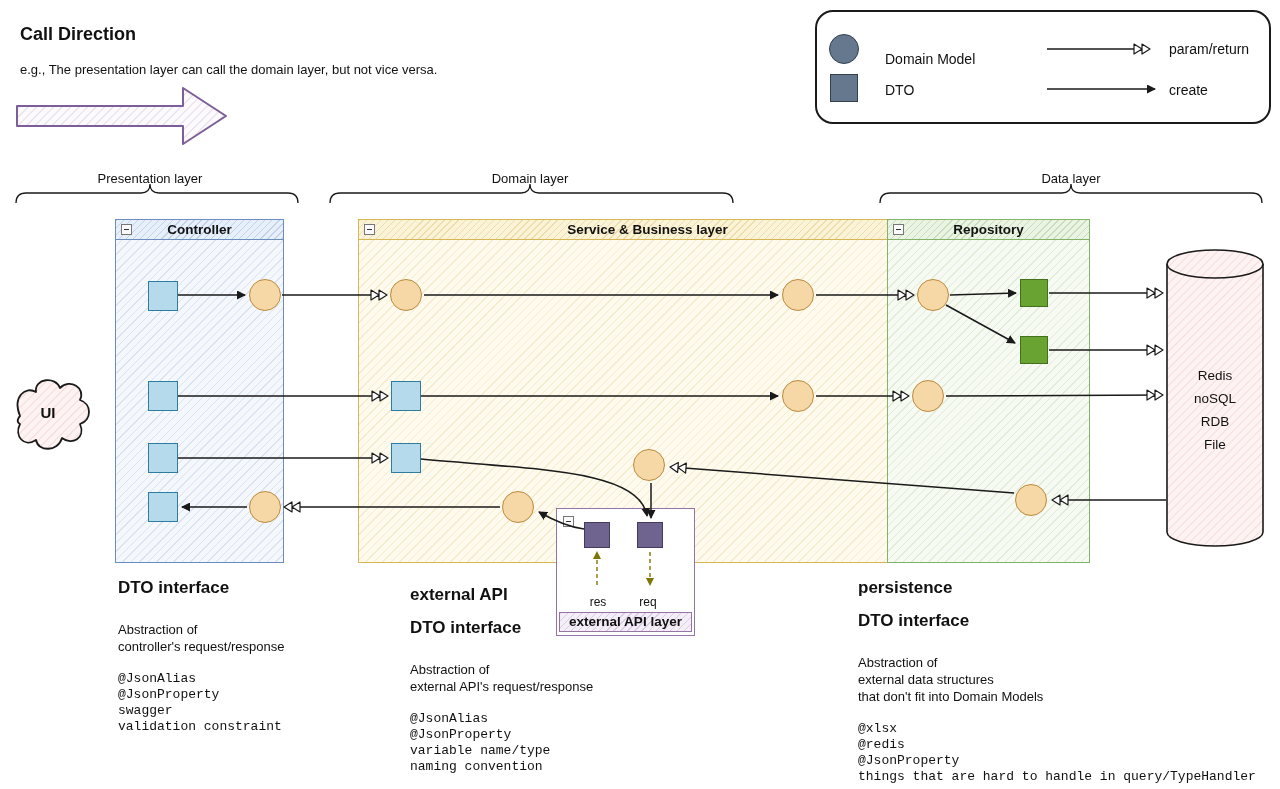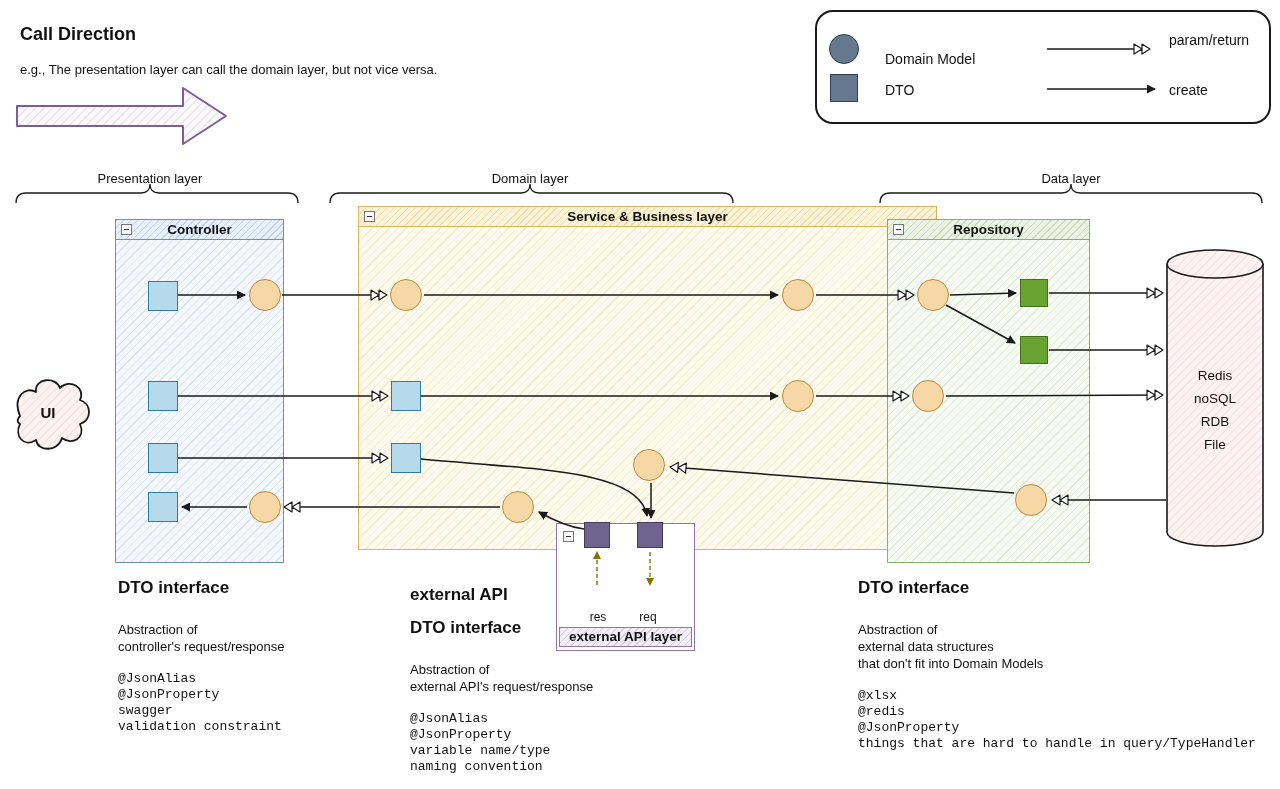--- a/index.html
+++ b/index.html
@@ -31,34 +31,34 @@
   .collapse-icon{position:absolute;left:5px;top:4px;width:11px;height:11px;box-sizing:border-box;
                  border:1px solid #777;background:#fafafa;}
   .collapse-icon::after{content:"";position:absolute;left:2px;right:2px;top:4px;height:1px;background:#333;}
 
   #controller{left:115px;top:219px;width:169px;height:344px;border:1.5px solid #6C8EBF;
     background-color:#f4f8fd;
     background-image:repeating-linear-gradient(135deg,rgba(108,142,191,.20) 0 1px,transparent 1px 6px);}
   #controller .box-header{border-bottom:1.5px solid #6C8EBF;background-color:#e7effa;
     background-image:repeating-linear-gradient(135deg,rgba(108,142,191,.30) 0 1px,transparent 1px 5px);}
 
-  #service{left:358px;top:206px;width:579px;height:344px;border:1.5px solid #D6B656;
+  #service{left:358px;top:219px;width:579px;height:344px;border:1.5px solid #D6B656;
     background-color:#fefbee;
     background-image:repeating-linear-gradient(135deg,rgba(214,182,86,.22) 0 1px,transparent 1px 6px);}
   #service .box-header{border-bottom:1.5px solid #D6B656;background-color:#fbf3d7;
     background-image:repeating-linear-gradient(135deg,rgba(214,182,86,.35) 0 1px,transparent 1px 5px);}
 
   #repository{left:887px;top:219px;width:203px;height:344px;border:1.5px solid #82B366;
     background-color:#f6faf3;
     background-image:repeating-linear-gradient(135deg,rgba(130,179,102,.20) 0 1px,transparent 1px 6px);}
   #repository .box-header{border-bottom:1.5px solid #82B366;background-color:#eaf3e4;
     background-image:repeating-linear-gradient(135deg,rgba(130,179,102,.32) 0 1px,transparent 1px 5px);}
 
   
-  #external-box{left:556px;top:523px;width:139px;height:128px;border:1.5px solid #9673A6;
+  #external-box{left:556px;top:508px;width:139px;height:128px;border:1.5px solid #9673A6;
     background:#fff;box-sizing:border-box;z-index:2;}
   #external-box .band{position:absolute;left:2px;right:2px;bottom:3px;height:20px;
     border:1px solid #9673A6;box-sizing:border-box;text-align:center;font-size:13.5px;font-weight:bold;
     line-height:18px;background-color:#f4eef8;
     background-image:repeating-linear-gradient(135deg,rgba(150,115,166,.28) 0 1px,transparent 1px 5px);}
   .resreq-label{position:absolute;top:86px;width:30px;text-align:center;font-size:12px;}
 
   
   .dto-blue{width:30px;height:30px;background:#B4DAEB;border:1.5px solid #2E7CA0;
             box-sizing:border-box;z-index:4;}
@@ -106,21 +106,21 @@
   <div class="shape-square"></div>
   <div class="ltext" style="left:68px;top:70px;">DTO</div>
   <svg style="left:228px;top:30px;" width="125" height="14">
     <defs>
       <marker id="lgO2" viewBox="0 0 18 12" refX="16" refY="6" markerWidth="18" markerHeight="12" markerUnits="userSpaceOnUse" orient="auto">
         <path d="M1,1 L9,6 L1,11 Z M9,1 L17,6 L9,11 Z" fill="#fff" stroke="#1a1a1a" stroke-width="1.2" stroke-linejoin="round"></path>
       </marker>
     </defs>
     <line x1="2" y1="7" x2="104" y2="7" stroke="#1a1a1a" stroke-width="1.5" marker-end="url(#lgO2)"></line>
   </svg>
-  <div class="ltext" style="left:352px;top:20px;">param/return</div>
+  <div class="ltext" style="left:352px;top:29px;">param/return</div>
   <svg style="left:228px;top:70px;" width="125" height="14">
     <defs>
       <marker id="lgA" viewBox="0 0 9 9" refX="8" refY="4.5" markerWidth="9" markerHeight="9" markerUnits="userSpaceOnUse" orient="auto">
         <path d="M0,0 L9,4.5 L0,9 z" fill="#1a1a1a"></path>
       </marker>
     </defs>
     <line x1="2" y1="7" x2="110" y2="7" stroke="#1a1a1a" stroke-width="1.5" marker-end="url(#lgA)"></line>
   </svg>
   <div class="ltext" style="left:352px;top:70px;">create</div>
 </div>
@@ -269,20 +269,21 @@
   <div class="block-title">external API</div>
   <div class="block-title">DTO interface</div>
   <div class="block-desc">Abstraction of
 external API's request/response</div>
   <div class="block-code">@JsonAlias
 @JsonProperty
 variable name/type
 naming convention</div>
 </div>
 <div id="block-persistence" class="abs tblock">
+  <div class="block-title">persistence</div>
   <div class="block-title">DTO interface</div>
   <div class="block-desc">Abstraction of
 external data structures
 that don't fit into Domain Models</div>
   <div class="block-code">@xlsx
 @redis
 @JsonProperty
 things that are hard to handle in query/TypeHandler</div>
 </div>
 

